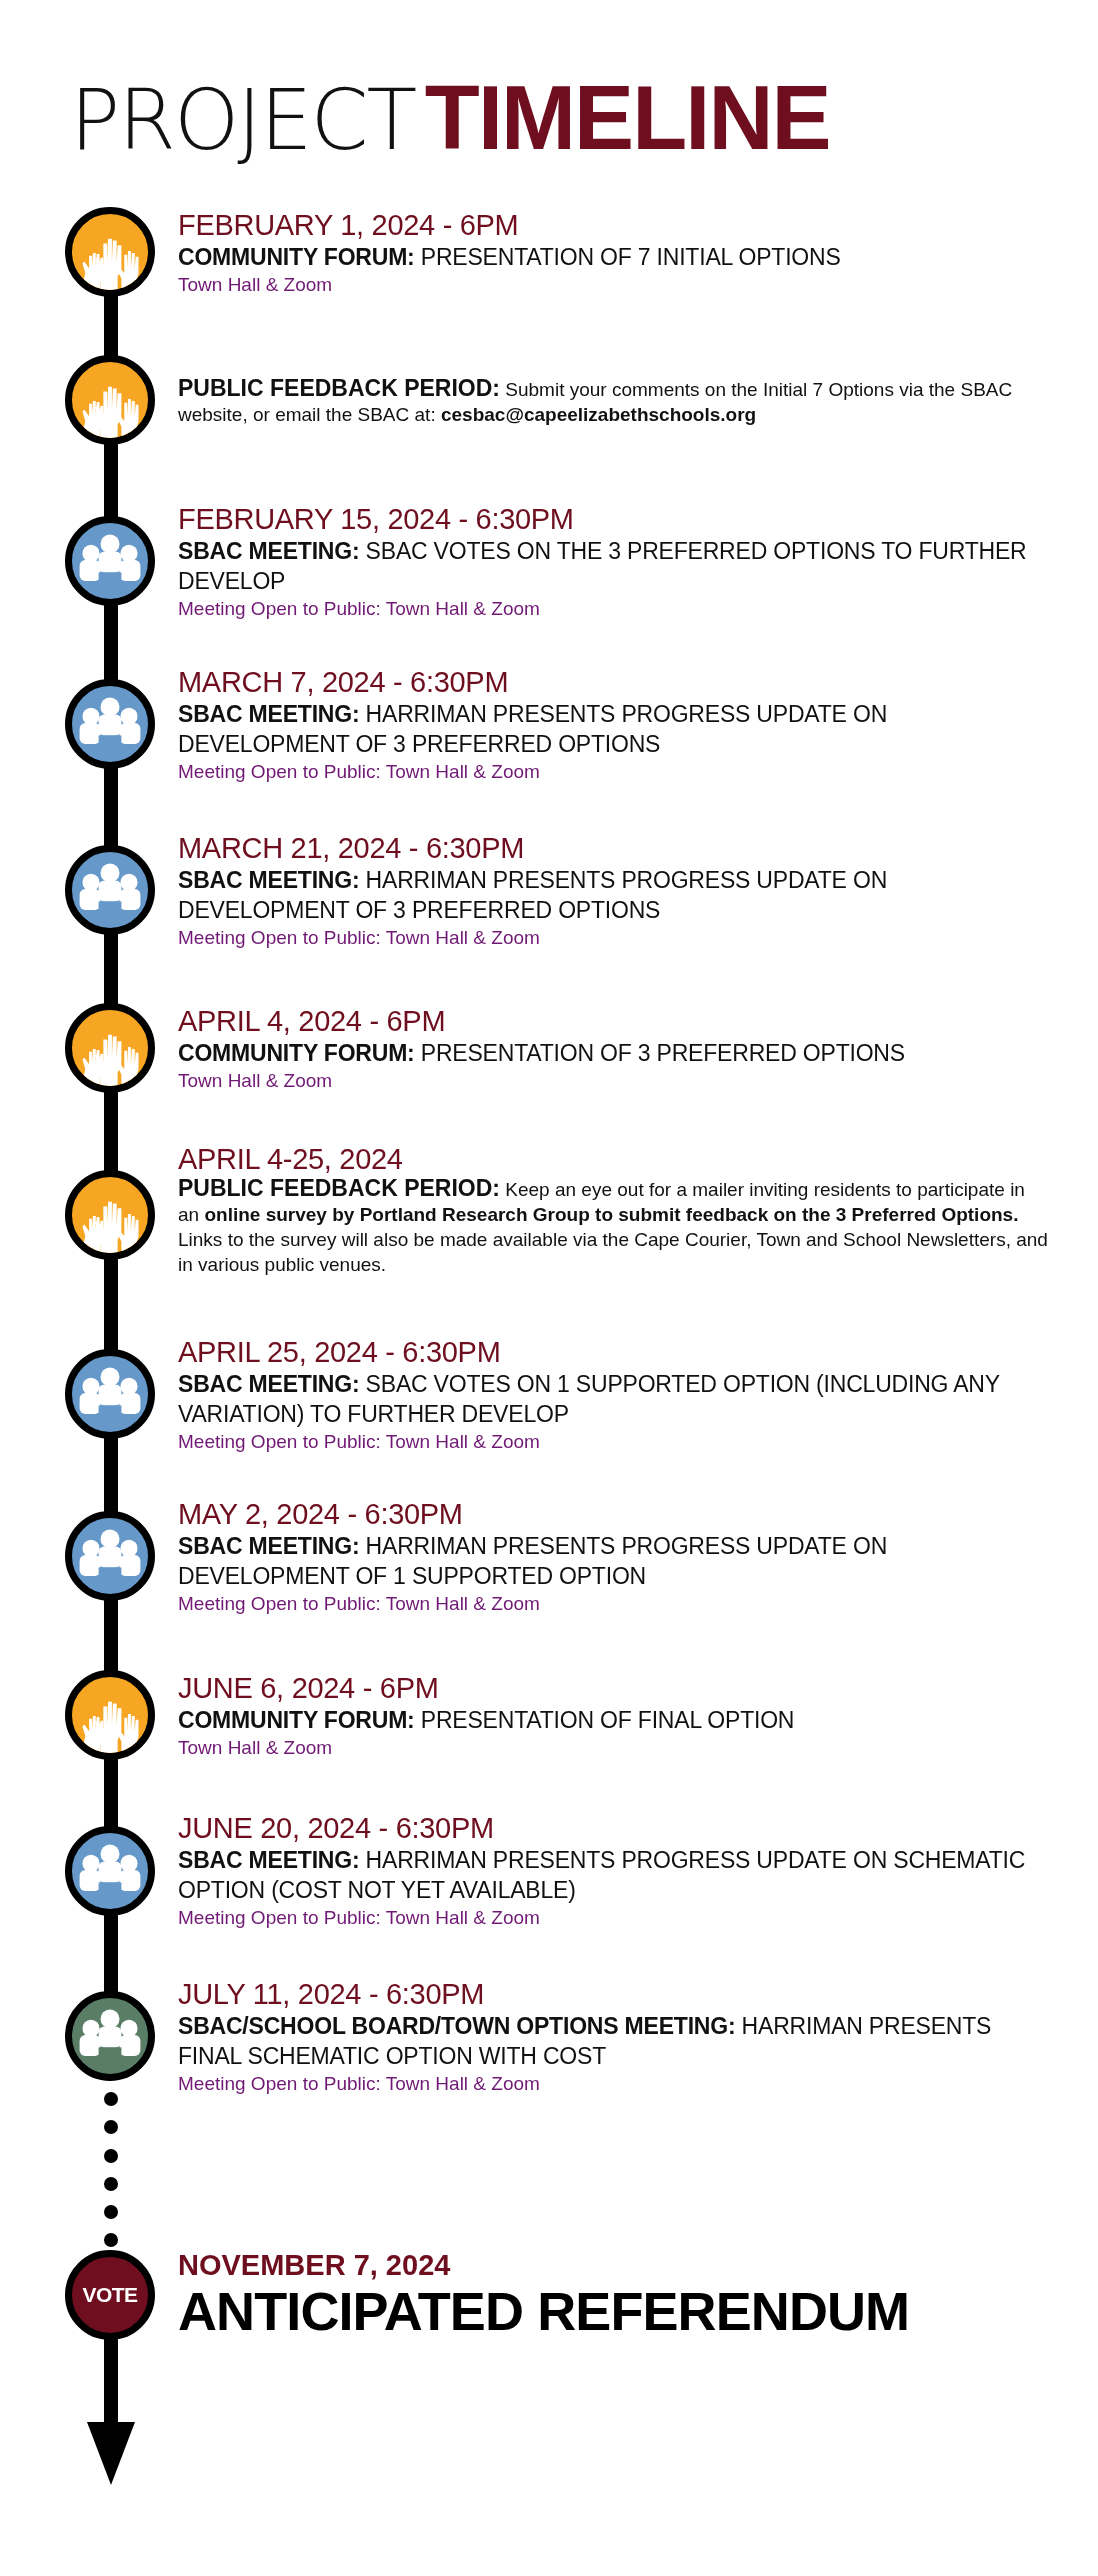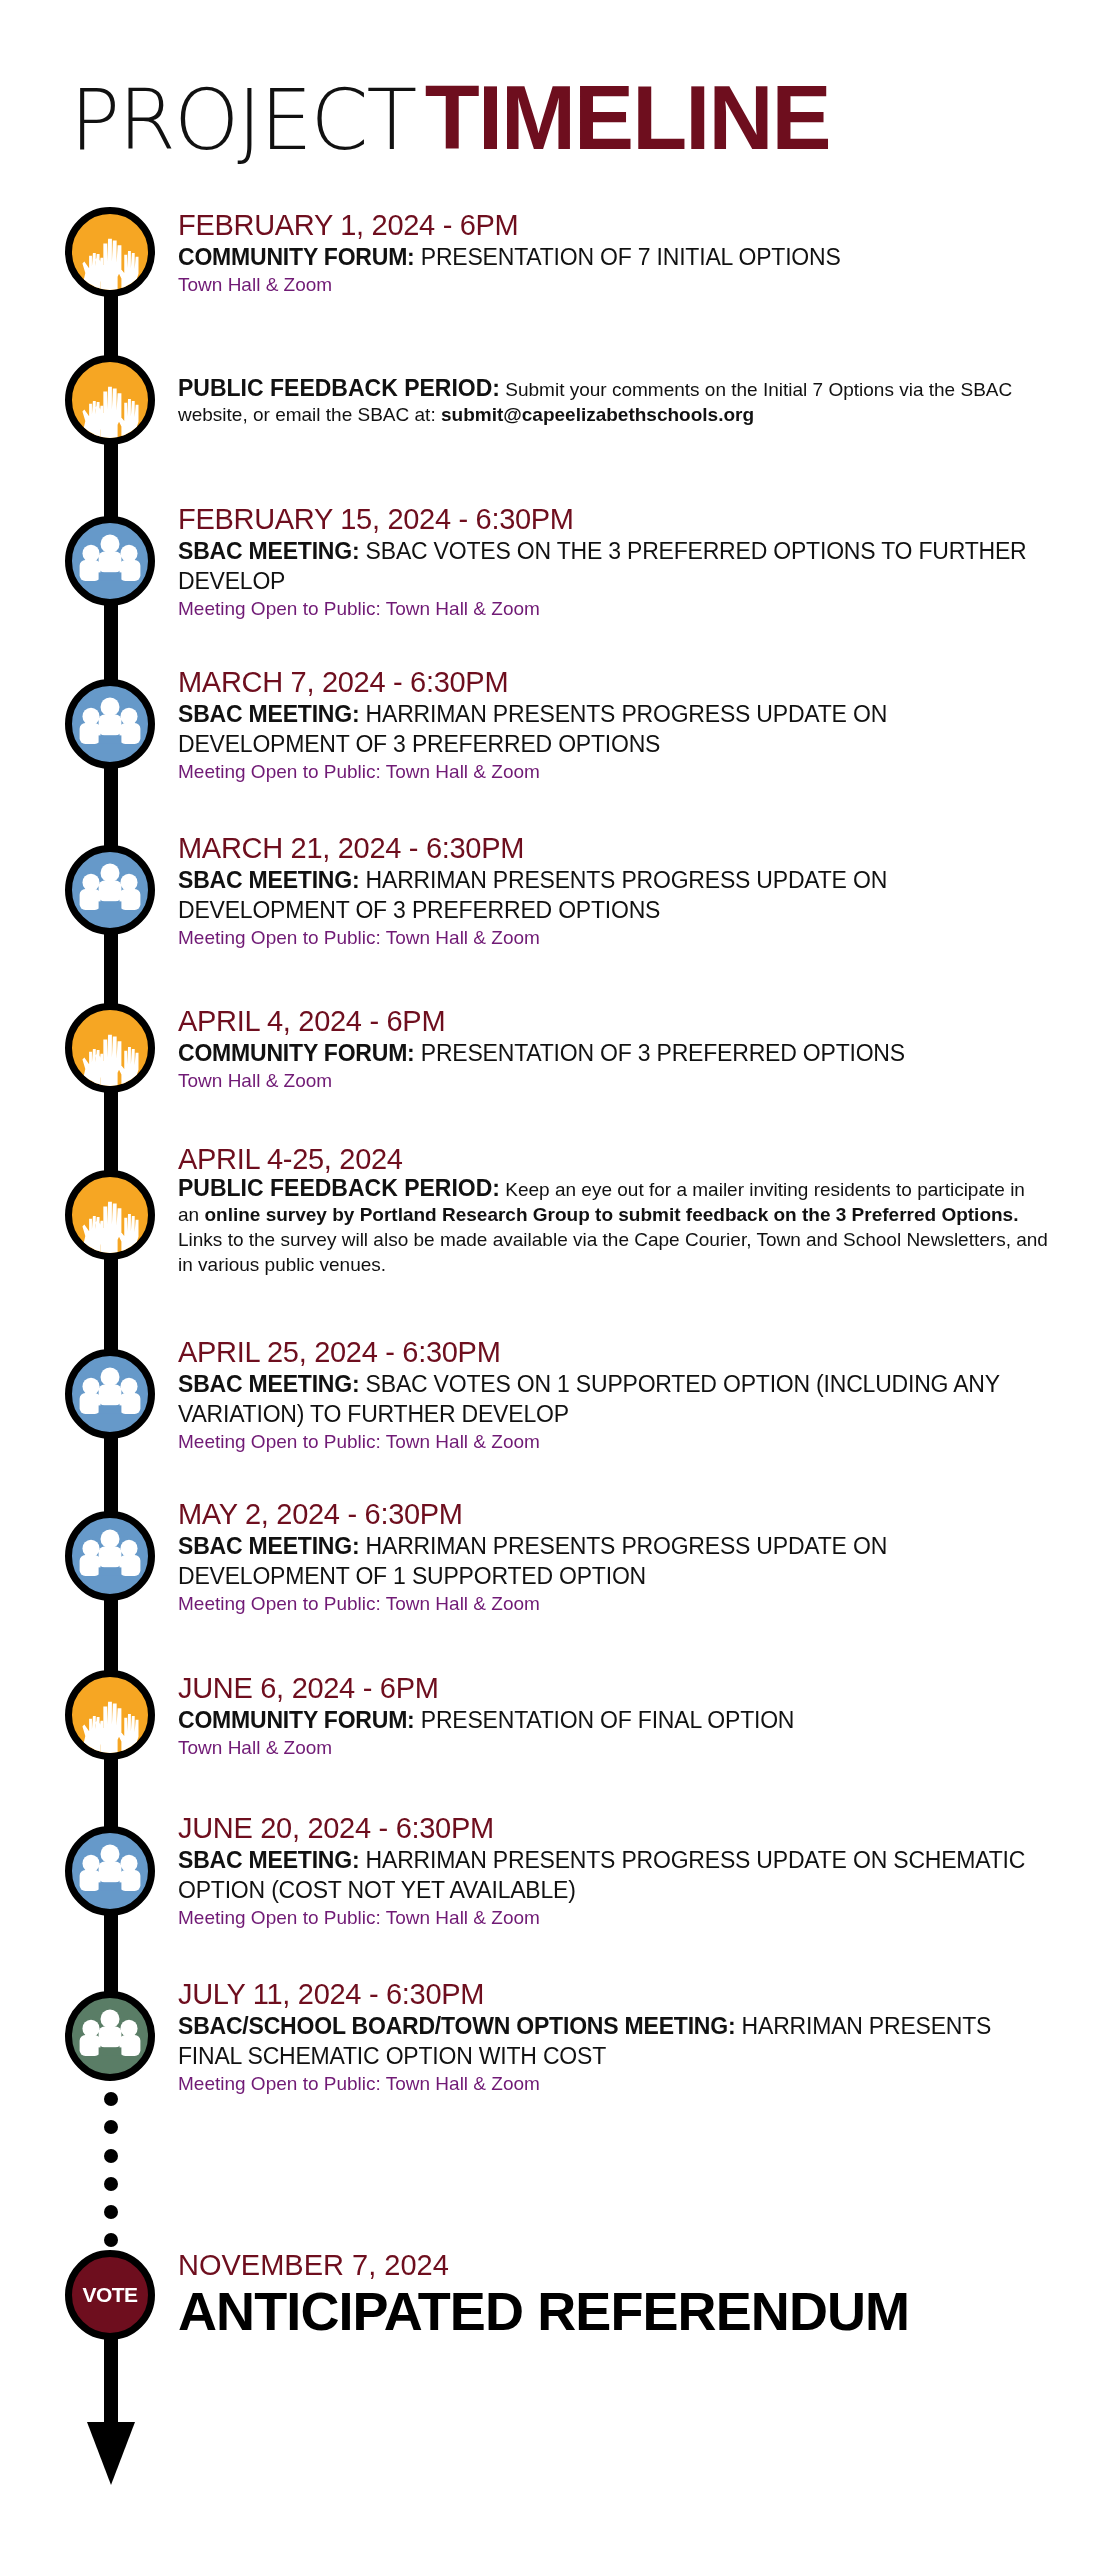--- a/index.html
+++ b/index.html
@@ -21,21 +21,21 @@
   .vote-label { position:absolute; left:0; top:0; width:76px; height:76px; display:flex; align-items:center; justify-content:center; color:#fff; font-weight:700; font-size:21px; letter-spacing:-0.5px; }
 
   .event { position:absolute; left:178px; width:872px; display:flex; flex-direction:column; justify-content:center; transform:translateY(-50%); }
   .date { color:#6e0e1e; font-size:29px; line-height:34px; font-weight:400; letter-spacing:-0.3px; white-space:nowrap; }
   .headline { font-size:23px; line-height:30px; color:#111; letter-spacing:-0.2px; }
   .headline b { font-weight:700; }
   .sub { font-size:19px; line-height:26.5px; color:#701a75; }
   .body-text { font-size:19px; line-height:25px; color:#111; }
   .body-text .lead { font-weight:700; font-size:23px; }
   .body-text b { font-weight:700; }
-  .final-date { color:#6e0e1e; font-size:29px; line-height:34px; }
+  .final-date { color:#6e0e1e; font-size:29px; line-height:34px;font-weight:bold; }
   .final-headline { font-size:54px; line-height:59px; font-weight:700; letter-spacing:-0.9px; color:#000; white-space:nowrap; }
 </style>
 </head>
 <body>
 
 <div class="title">
   <span class="light">PROJECT</span><span class="bold">TIMELINE</span>
 </div>
 
 <div class="spine"></div>
@@ -80,21 +80,21 @@
   <div class="headline"><b>COMMUNITY FORUM:</b><span> PRESENTATION OF 7 INITIAL OPTIONS</span></div>
   <div class="sub">Town Hall &amp; Zoom</div>
 </div>
 
 <div class="node" style="top:355px">
   <svg viewBox="0 0 80 80">
       <use href="#hands"></use>
     </svg>
 </div>
 <div class="event" style="top:401px">
-  <div class="body-text"><span class="lead">PUBLIC FEEDBACK PERIOD:</span><span> Submit your comments on the Initial 7 Options via the SBAC website, or email the SBAC at: </span><b>submit@capeelizabethschools.org</b></div>
+  <div class="body-text"><span class="lead">PUBLIC FEEDBACK PERIOD:</span><span> Submit your comments on the Initial 7 Options via the SBAC website, or email the SBAC at: </span><b>cesbac@capeelizabethschools.org</b></div>
 </div>
 
 <div class="node blue" style="top:516px;color:#6699c9">
   <svg viewBox="0 0 80 80">
       <use href="#group"></use>
     </svg>
 </div>
 <div class="event" style="top:562px">
   <div class="date">FEBRUARY 15, 2024 - 6:30PM</div>
   <div class="headline"><b>SBAC MEETING:</b><span> SBAC VOTES ON THE 3 PREFERRED OPTIONS TO FURTHER DEVELOP</span></div>

